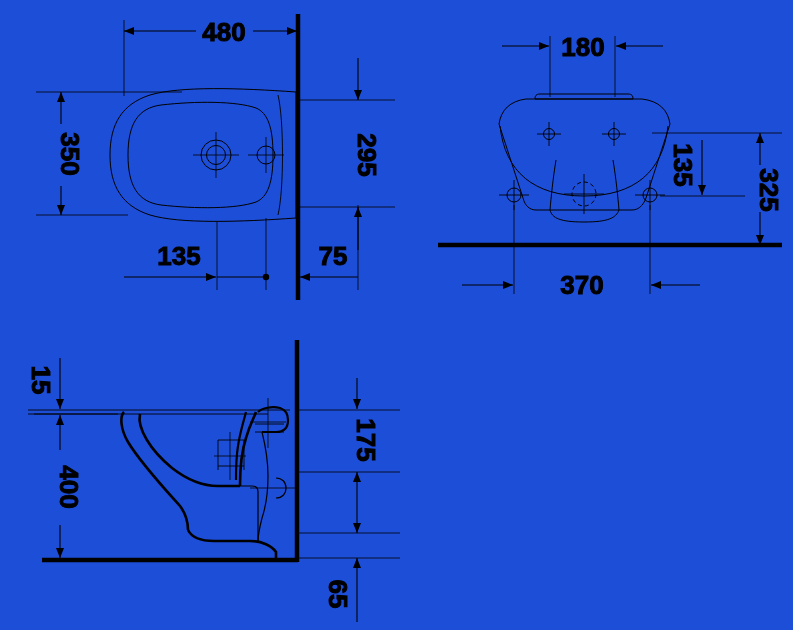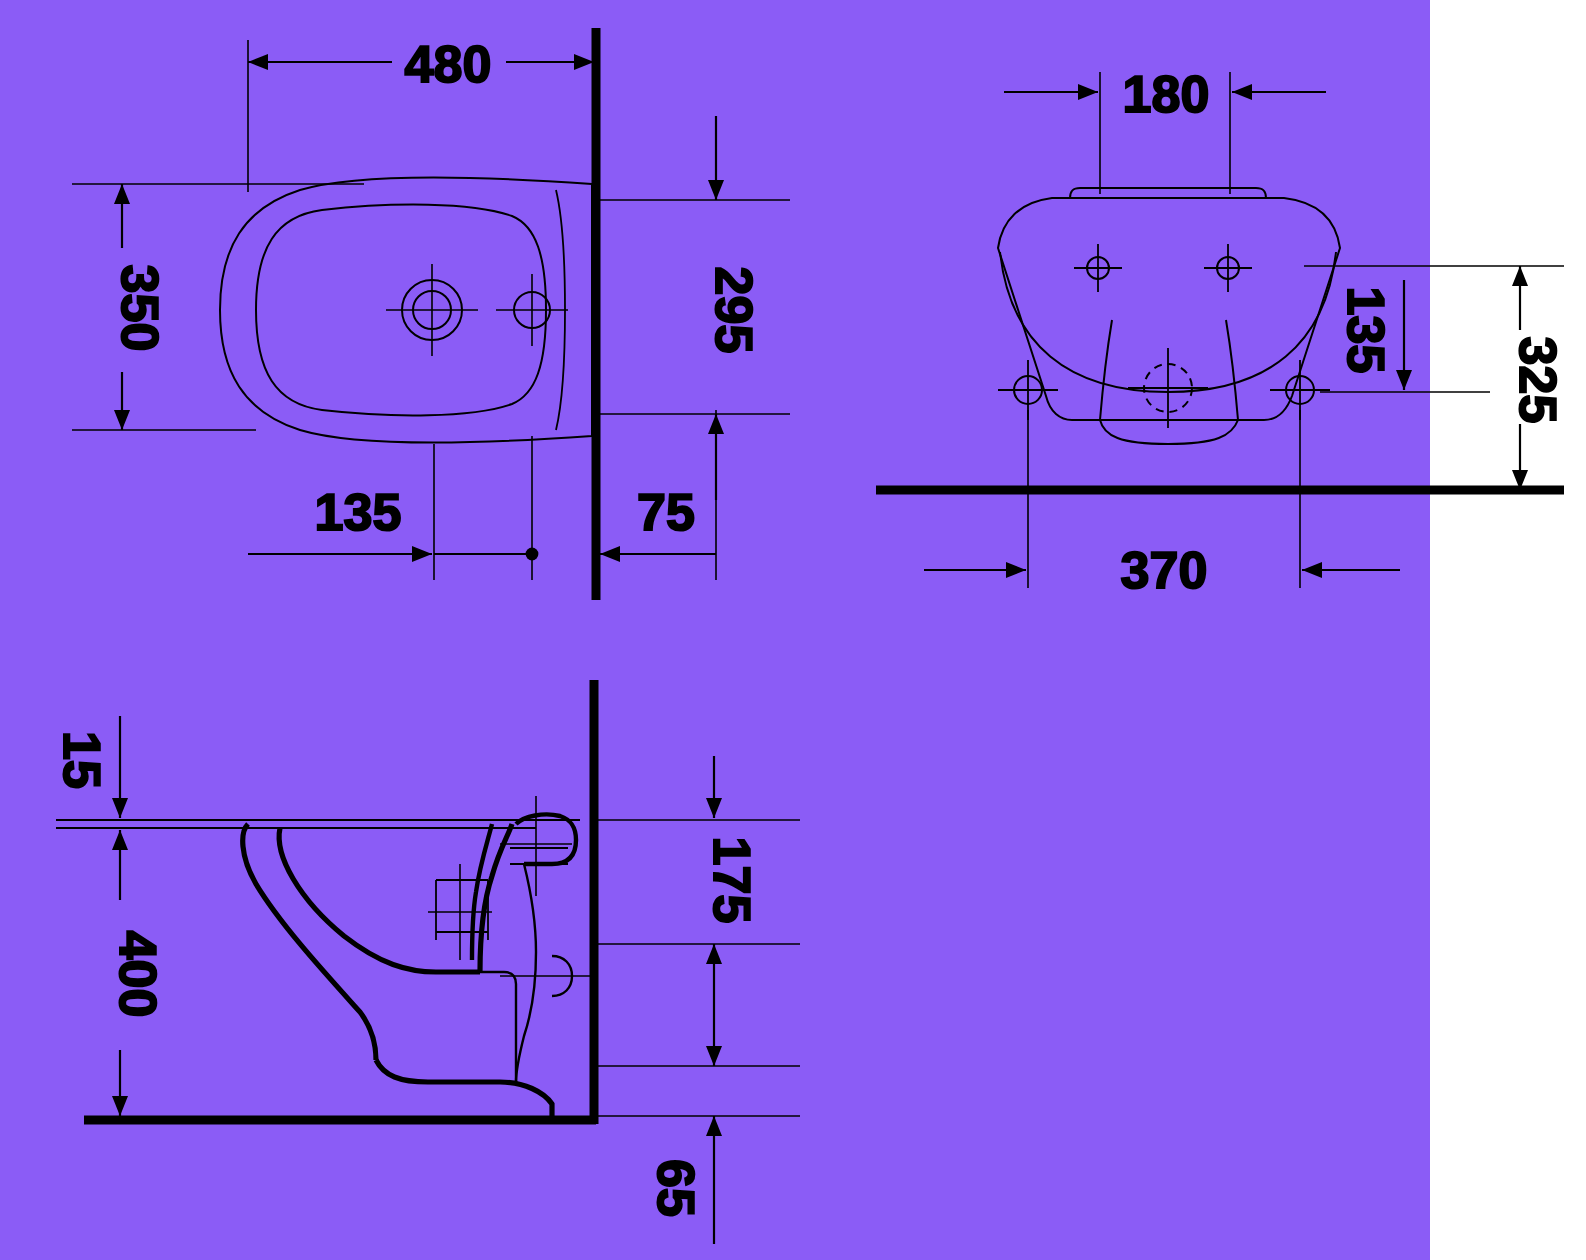--- a/index.html
+++ b/index.html
@@ -1,18 +1,18 @@
 <!DOCTYPE html>
 <html><head>
 <meta charset="utf-8">
 <style>
   html,body{margin:0;padding:0;background:#ffffff;}
   body{width:793px;height:630px;overflow:hidden;
        font-family:"Liberation Sans", sans-serif;}
-  #sheet{position:relative;width:715px;height:630px;background:#8b5cf6;}
+  #sheet{position:relative;width:793px;height:630px;background:#1d4ed8;}
   svg{display:block;}
   .dimtext{font-family:"Liberation Sans", sans-serif;font-weight:bold;
            font-size:26px;fill:#000;}
   .dimtext.vert{writing-mode:vertical-rl;}
 </style>
 </head>
 <body>
 
 <div id="sheet">
 <svg width="793" height="630" viewBox="0 0 793 630">

